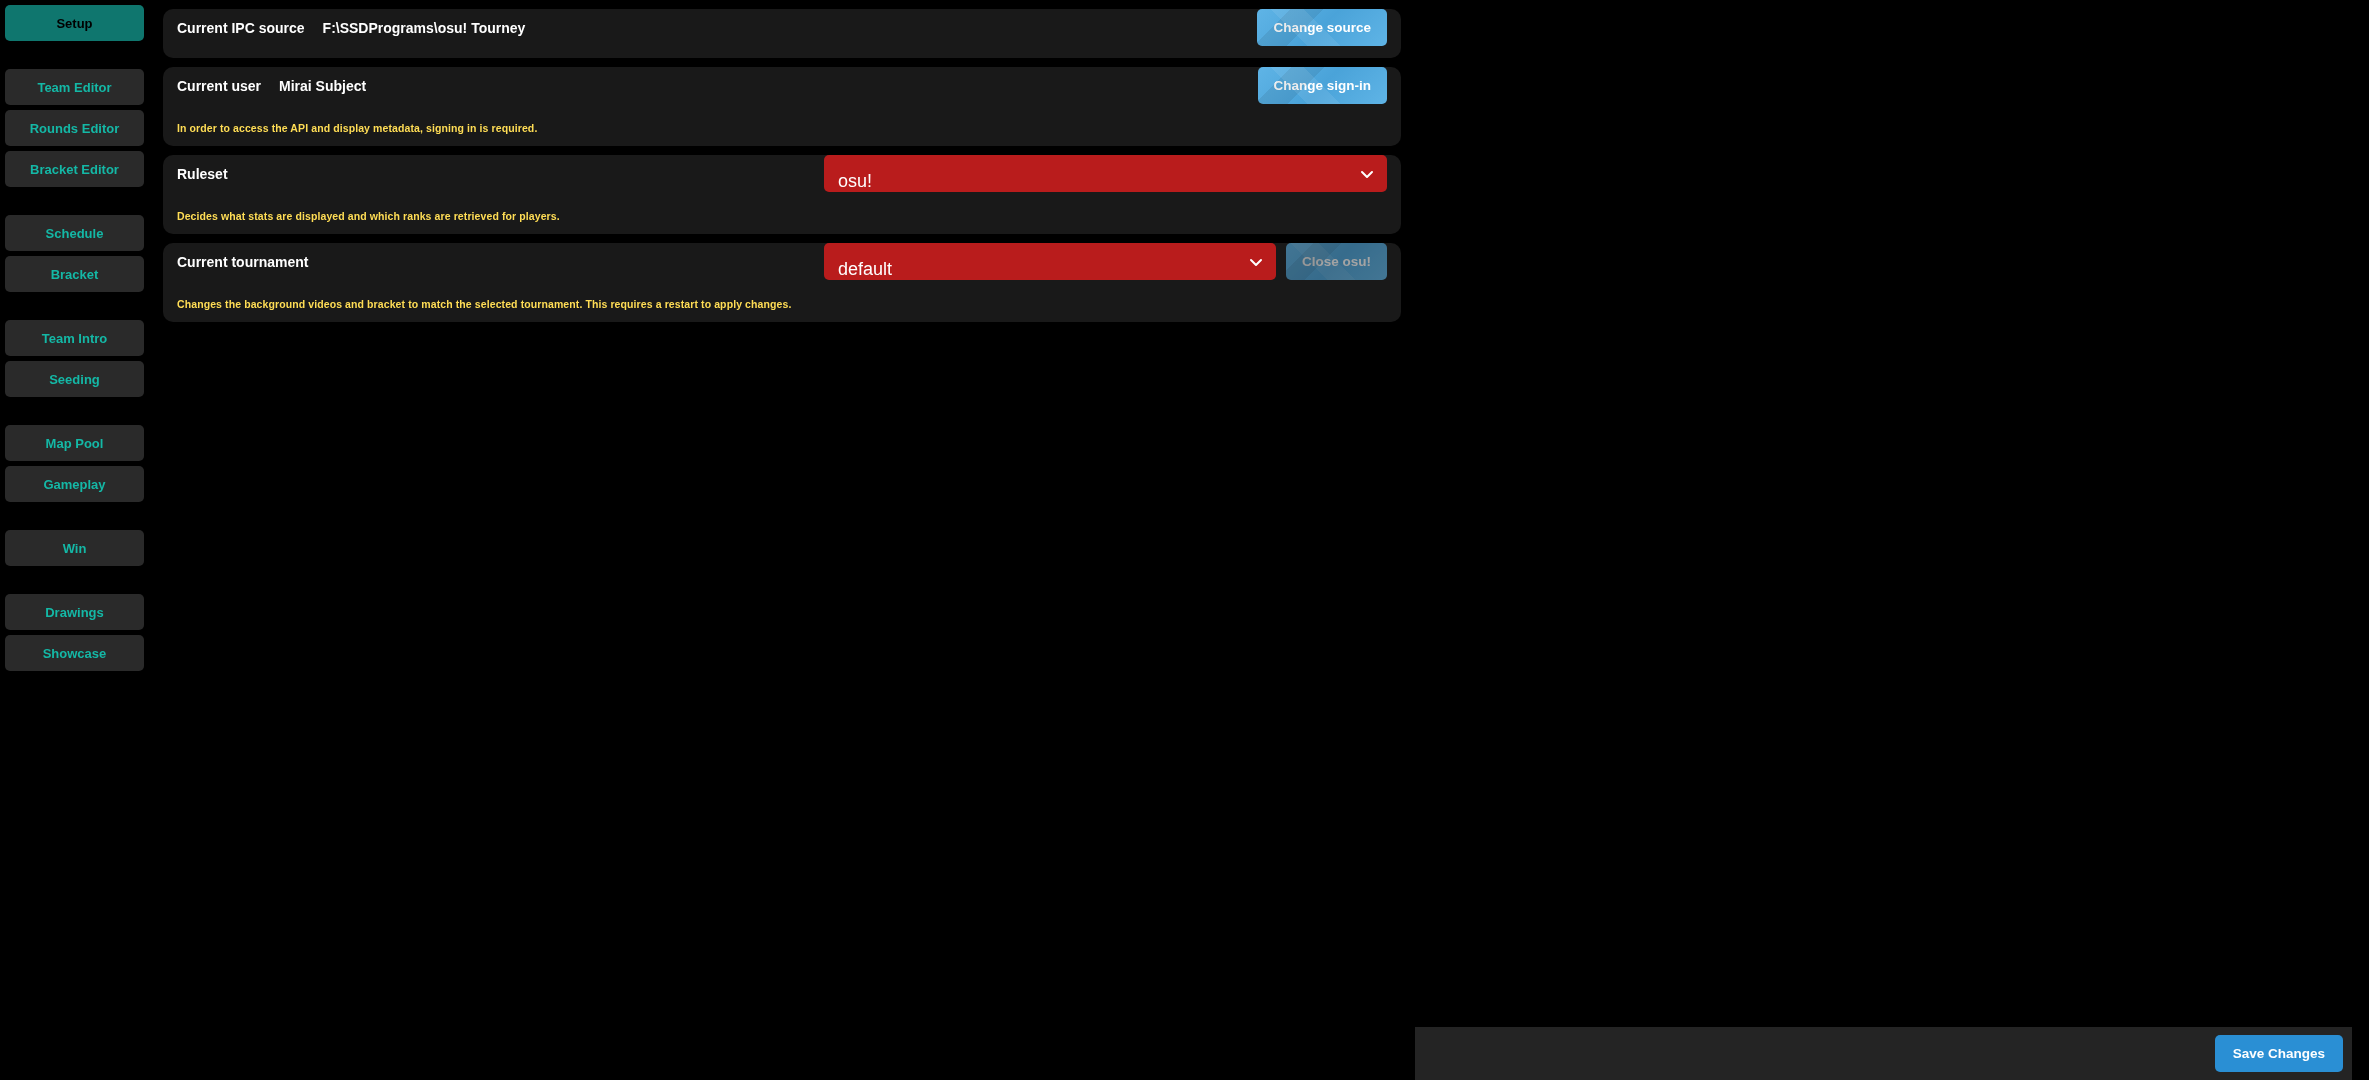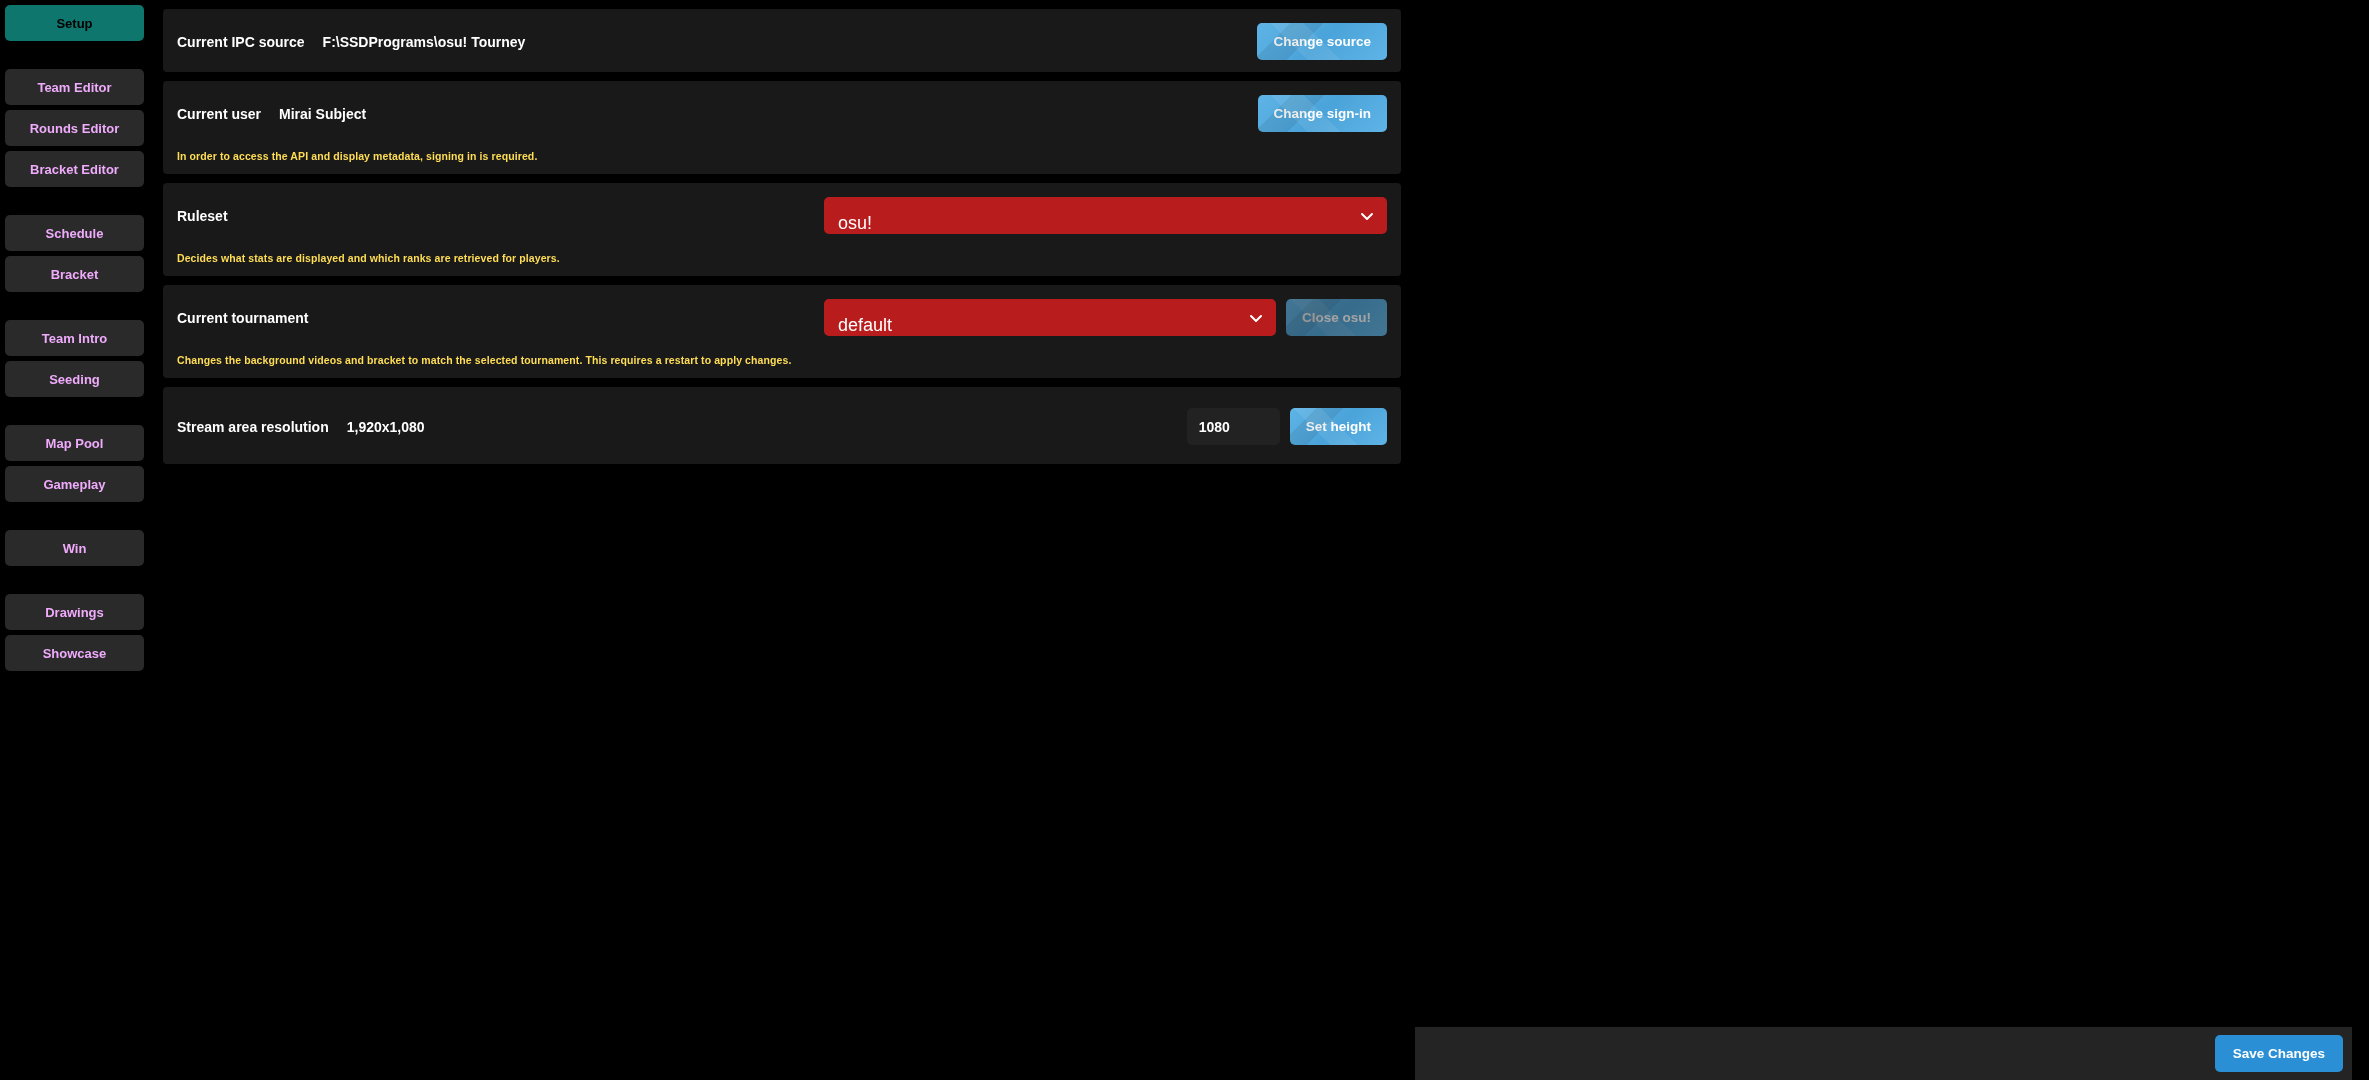--- a/index.html
+++ b/index.html
@@ -34,39 +34,39 @@
   .sidebar-group:first-child { margin-bottom: 28px; }
   .sidebar-item {
     height: 36px;
     background: #2a2a2a;
     border-radius: 5px;
     display: flex;
     align-items: center;
     justify-content: center;
     font-weight: 700;
     font-size: 13px;
-    color: #f0abfc;
+    color: #14b8a6;
     cursor: pointer;
   }
   .sidebar-item.active {
     background: #0f766e;
     color: #000;
   }
   .main {
     flex: 1;
     padding: 9px 14px 9px 14px;
     display: flex;
     flex-direction: column;
     gap: 9px;
     max-width: 1266px;
   }
   .card {
     background: #191919;
-    border-radius: 4px;
-    padding: 14px 14px 12px 14px;
+    border-radius: 10px;
+    padding: 0 14px 12px 14px;
   }
   .card-row {
     display: flex;
     align-items: center;
     gap: 18px;
   }
   .card-label {
     font-weight: 700;
     font-size: 14px;
     color: #fff;
@@ -274,30 +274,20 @@
             <svg width="16" height="16" viewBox="0 0 16 16">
                 <path d="M3 6 L8 11 L13 6" stroke="#fff" stroke-width="2" fill="none" stroke-linecap="round" stroke-linejoin="round"></path>
               </svg>
           </span>
         </div>
         <button class="btn muted">Close osu!</button>
       </div>
       <div class="card-help">Changes the background videos and bracket to match the selected tournament. This requires a restart to apply changes.</div>
     </div>
 
-    <div class="card">
-      <div class="resolution-row">
-        <span class="card-label">Stream area resolution</span>
-        <span class="card-value">1,920x1,080</span>
-        <div class="right-controls">
-          <input class="text-input" value="1080" style="">
-          <button class="btn">Set height</button>
-        </div>
-      </div>
-    </div>
 
   </div>
 
   <div class="save-bar">
     <button class="save-btn">Save Changes</button>
   </div>
 
 </div>
 
 </body></html>

